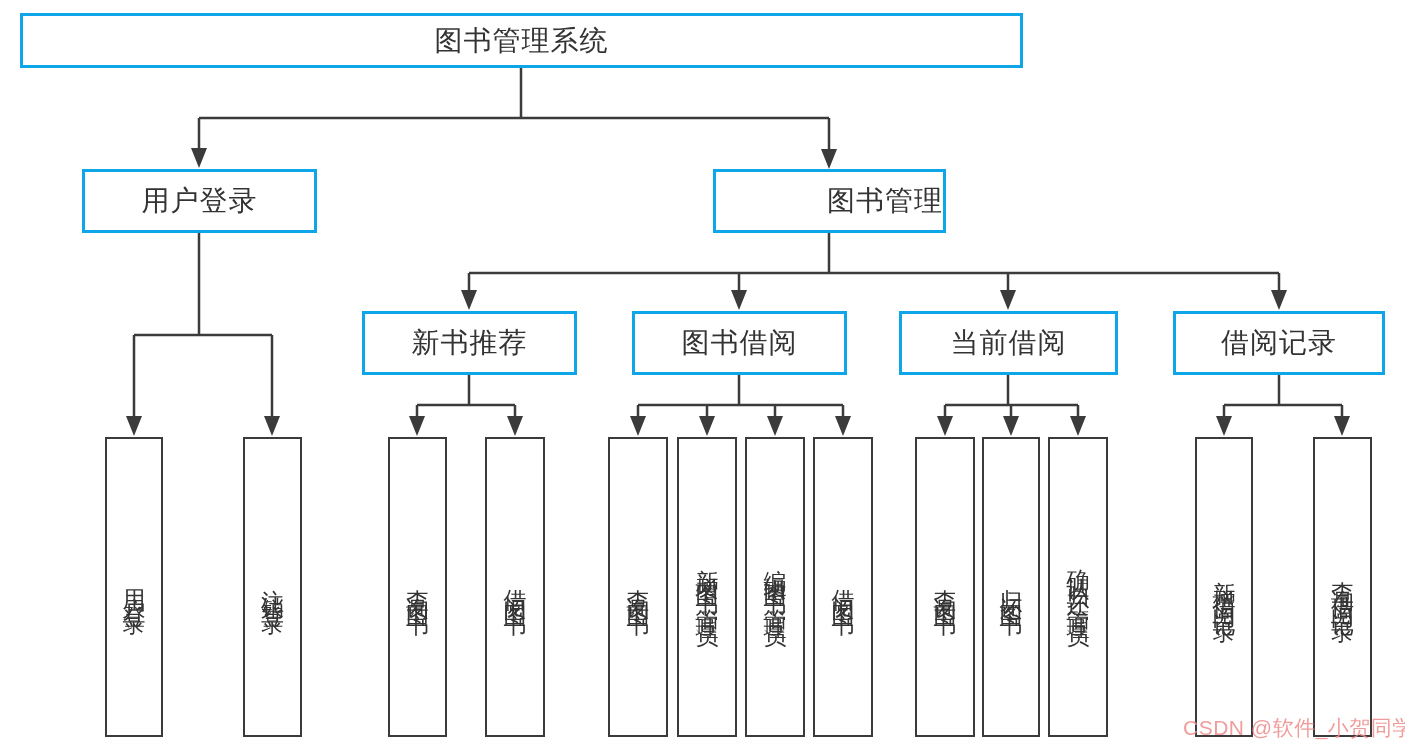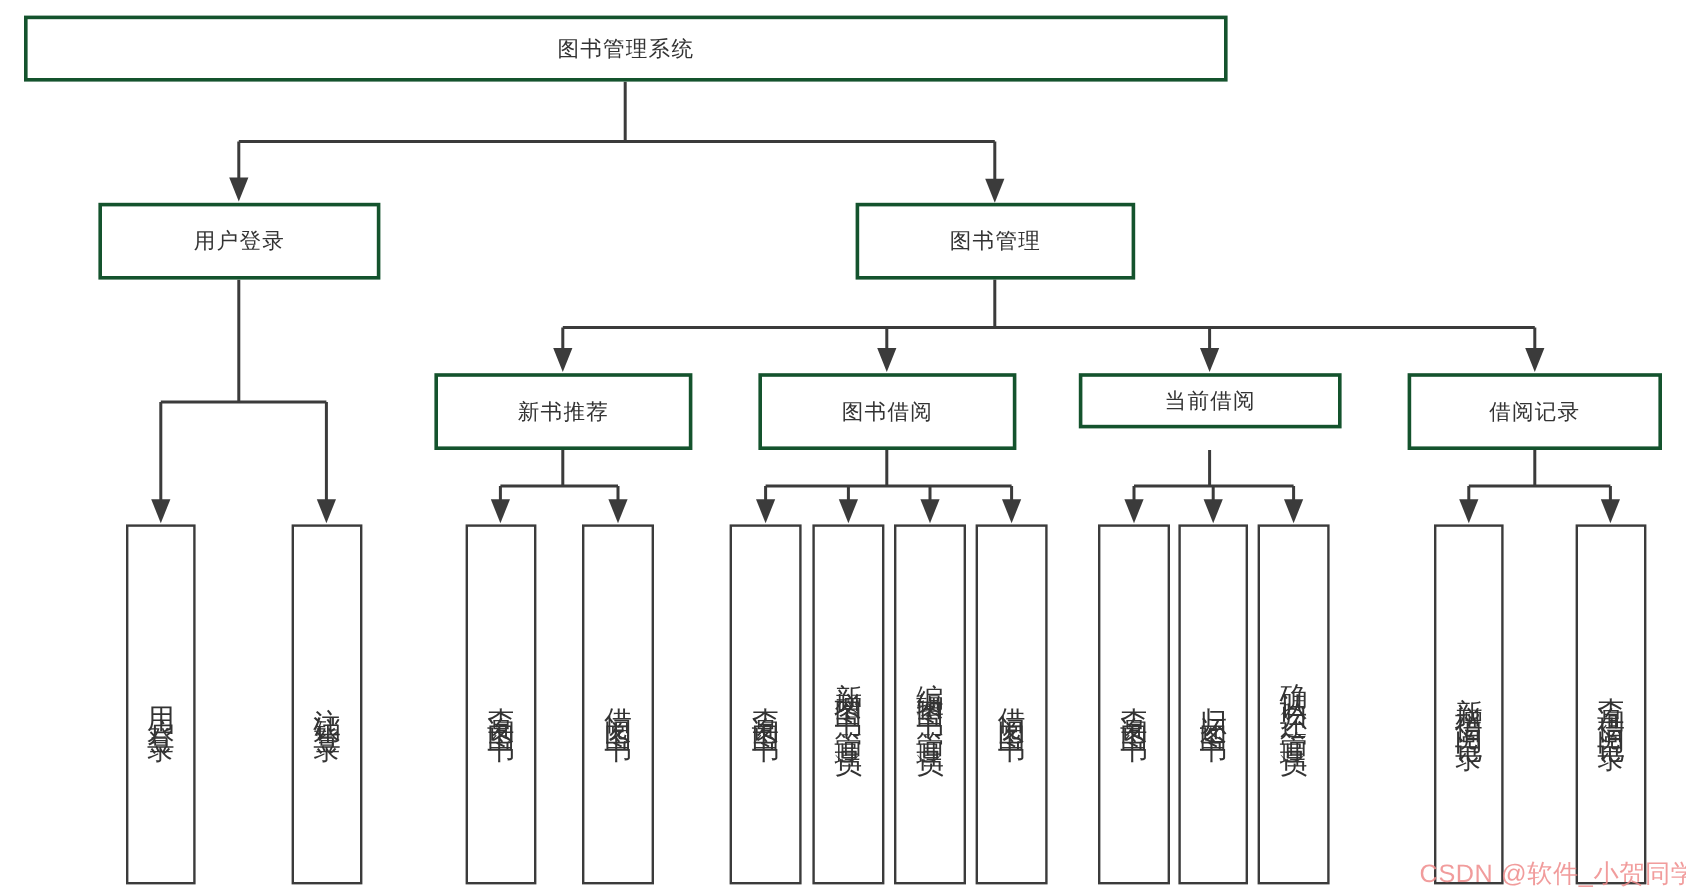--- a/index.html
+++ b/index.html
@@ -15,26 +15,26 @@
   #connectors {
     position: absolute;
     left: 0; top: 0;
     width: 1405px; height: 747px;
     z-index: 1;
   }
   .node {
     position: absolute;
     box-sizing: border-box;
     background: #ffffff;
-    border: 3px solid #14532d;
+    border: 3px solid #0ea5e9;
     display: flex;
     align-items: center;
     justify-content: center;
     z-index: 2;
-    font-size: 18px;
+    font-size: 28px;
     letter-spacing: 1px;
     white-space: nowrap;
   }
   .leaf {
     position: absolute;
     box-sizing: border-box;
     top: 437px;
     height: 300px;
     background: #ffffff;
     border: 2.5px solid #3b3b3b;
@@ -105,31 +105,31 @@
     </g>
   </svg>
 
   <div class="node" style="left:20px; top:13px; width:1003px; height:55px;">
     <span>图书管理系统</span>
   </div>
 
   <div class="node" style="left:82px; top:169px; width:235px; height:64px;">
     <span>用户登录</span>
   </div>
-  <div class="node" style="left:713px; top:169px; width:233px; height:64px;">
+  <div class="node" style="left:713px; top:169px; width:233px; height:64px;justify-content:flex-end;">
     <span>图书管理</span>
   </div>
 
   <div class="node" style="left:632px; top:311px; width:215px; height:64px;">
     <span>图书借阅</span>
   </div>
   <div class="node" style="left:362px; top:311px; width:215px; height:64px;">
     <span>新书推荐</span>
   </div>
-  <div class="node" style="left:899px; top:311px; width:219px; height:46px;">
+  <div class="node" style="left:899px; top:311px; width:219px; height:64px;">
     <span>当前借阅</span>
   </div>
   <div class="node" style="left:1173px; top:311px; width:212px; height:64px;">
     <span>借阅记录</span>
   </div>
 
   <div class="leaf" style="left:105px; width:58px;">
     <span>用户登录</span>
   </div>
   <div class="leaf" style="left:243px; width:59px;">

